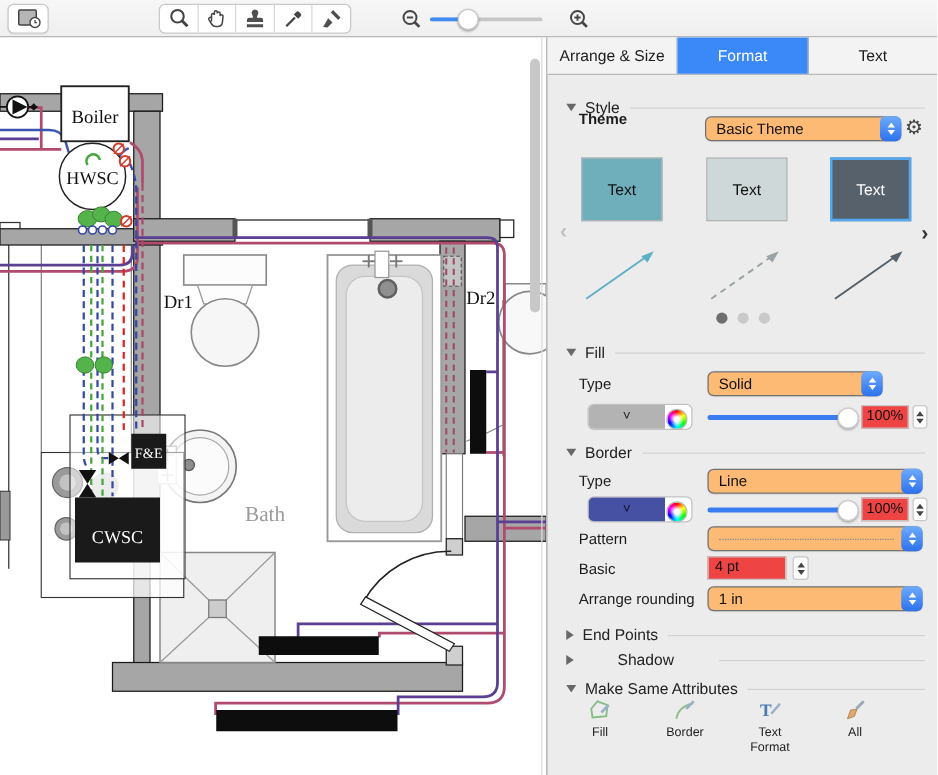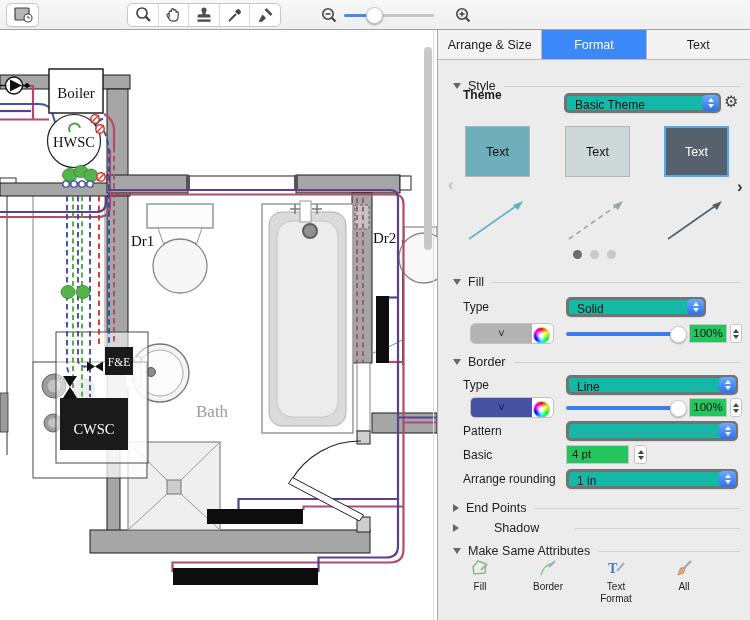--- a/index.html
+++ b/index.html
@@ -33,42 +33,42 @@
   .tab{flex:1;display:flex;align-items:center;justify-content:center;font-size:12.5px;color:#1c1c1c;
        border-right:1px solid #b9b9b9;}
   .tab:last-child{border-right:none;}
   .tab.active{background:#3b88f8;color:#fff;}
   .hdr{position:absolute;left:15px;right:10px;height:15px;display:flex;align-items:center;}
   .hdr .lbl{margin-left:7px;font-size:12.5px;color:#222;}
   .hdr .dv{flex:1;height:0;border-top:1px solid #d2d2d2;margin-left:8px;margin-top:2px;}
   .tri-d{width:0;height:0;border-left:4.5px solid transparent;border-right:4.5px solid transparent;border-top:6px solid #686868;}
   .tri-r{width:0;height:0;border-top:4.5px solid transparent;border-bottom:4.5px solid transparent;border-left:6px solid #686868;}
   .rowlbl{position:absolute;left:25px;width:100px;height:20px;line-height:20px;font-size:12px;color:#1c1c1c;}
-  .dd{position:absolute;height:20px;background:#14b8a6;border:3px solid #737373;border-radius:5px;
+  .dd{position:absolute;height:20px;background:#fdba74;border:1px solid #737373;border-radius:5px;
       box-sizing:border-box;box-shadow:0 .5px 1px rgba(0,0,0,.08);}
   .dd .val{position:absolute;left:8px;top:0;line-height:18px;font-size:12px;color:#111;white-space:nowrap;}
   .dstep{position:absolute;right:-1px;top:-1px;bottom:-1px;width:17px;border-radius:4.5px;
          background:linear-gradient(#6cabfc,#2d71ec);display:flex;flex-direction:column;
          align-items:center;justify-content:center;gap:2.5px;}
   .sa-up{width:0;height:0;border-left:3.5px solid transparent;border-right:3.5px solid transparent;border-bottom:4.5px solid #fff;}
   .sa-dn{width:0;height:0;border-left:3.5px solid transparent;border-right:3.5px solid transparent;border-top:4.5px solid #fff;}
   .well{position:absolute;left:32px;width:84px;height:21px;background:#fff;border:1px solid #c2c2c2;
         border-radius:5px;box-sizing:border-box;}
   .well .sw{position:absolute;left:0;top:0;bottom:0;width:61px;border-radius:4px 0 0 4px;
             display:flex;align-items:center;justify-content:center;}
   .well .chev{font-size:11px;line-height:1;}
   .wheel{position:absolute;right:3px;top:2.5px;width:15px;height:15px;border-radius:50%;
          background:radial-gradient(circle,#fff 0 18%,rgba(255,255,255,0) 55%),
                     conic-gradient(#f00,#ff0,#0f0,#0ff,#00f,#f0f,#f00);
          border:.5px solid #bbb;}
   .slider{position:absolute;left:128px;width:114px;height:18px;}
   .slider .tr{position:absolute;left:0;top:8px;width:100%;height:3.5px;background:#3a7df0;border-radius:2px;}
   .slider .th{position:absolute;right:-7px;top:1.5px;width:15px;height:15px;border-radius:50%;background:#fff;
               border:.5px solid #ccc;box-shadow:0 1px 2px rgba(0,0,0,.3);}
-  .valbox{position:absolute;left:251px;width:38px;height:19px;background:#22c55e;border:1px solid #c6c6c6;
+  .valbox{position:absolute;left:251px;width:38px;height:19px;background:#ef4444;border:1px solid #c6c6c6;
           box-sizing:border-box;font-size:11.5px;text-align:center;line-height:17px;color:#111;}
   .ministep{position:absolute;left:292px;width:12px;height:19px;background:#fff;border:1px solid #c6c6c6;
             border-radius:3px;box-sizing:border-box;display:flex;flex-direction:column;align-items:center;
             justify-content:center;gap:2px;}
   .ma-up{width:0;height:0;border-left:3px solid transparent;border-right:3px solid transparent;border-bottom:4px solid #444;}
   .ma-dn{width:0;height:0;border-left:3px solid transparent;border-right:3px solid transparent;border-top:4px solid #444;}
   .swatch{position:absolute;width:65px;height:51px;display:flex;align-items:center;justify-content:center;
           font-size:12.5px;border:1px solid #b5b5b5;box-sizing:border-box;}
   .swatch.sel{border:2.5px solid #53a8f2;}
   .pgchev{position:absolute;font-size:17px;font-weight:bold;line-height:1;}

